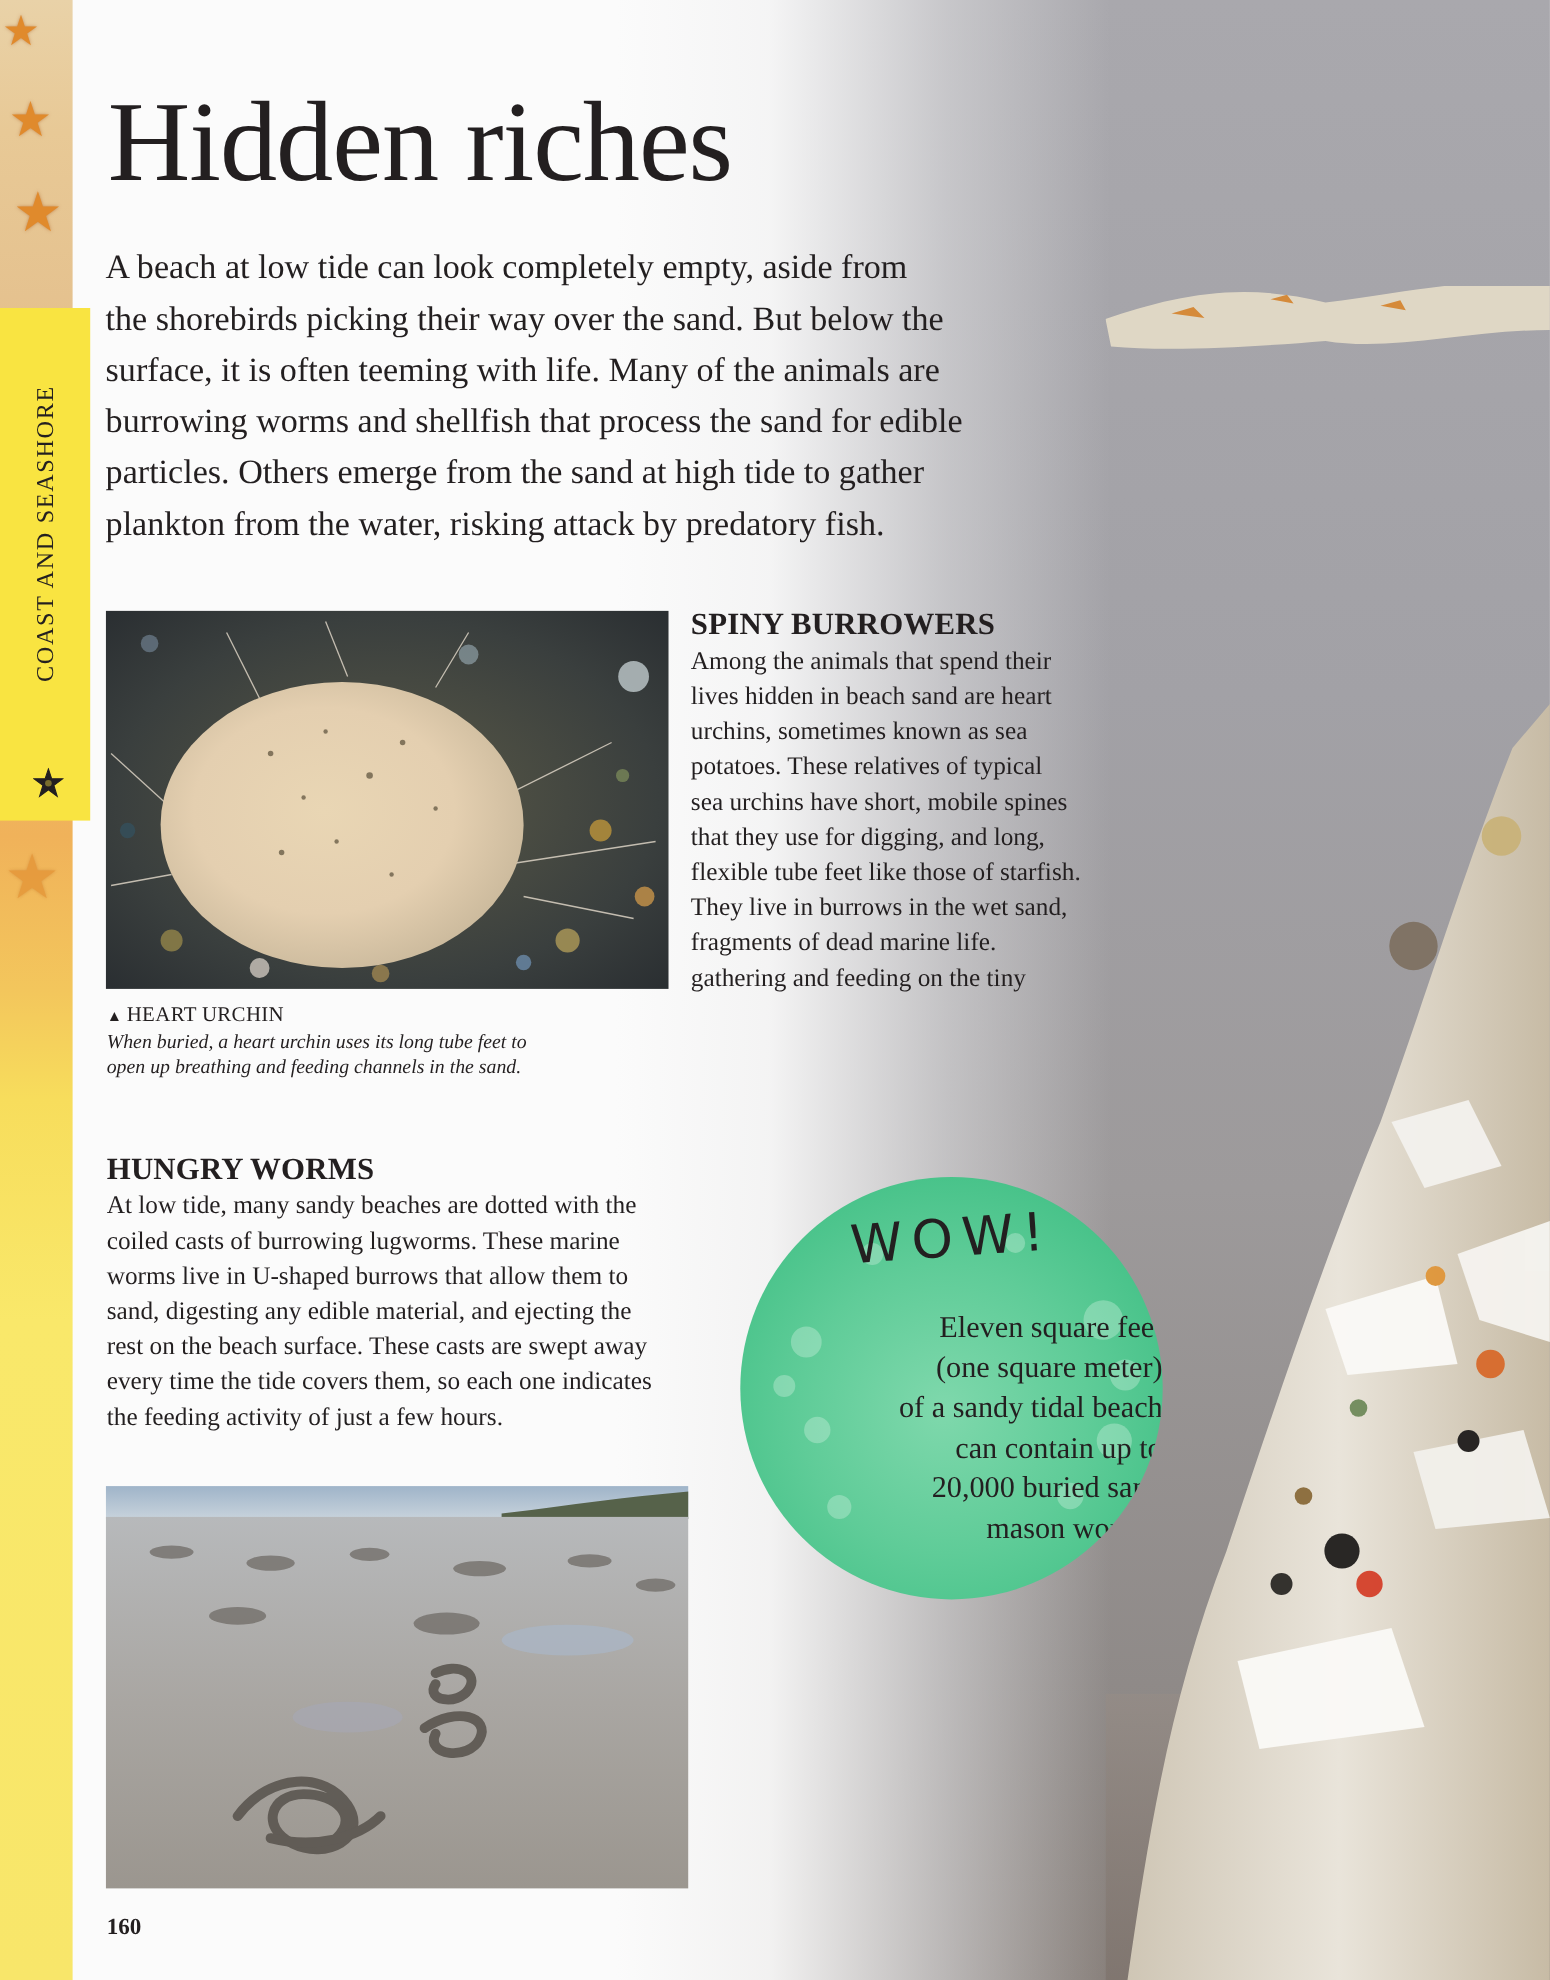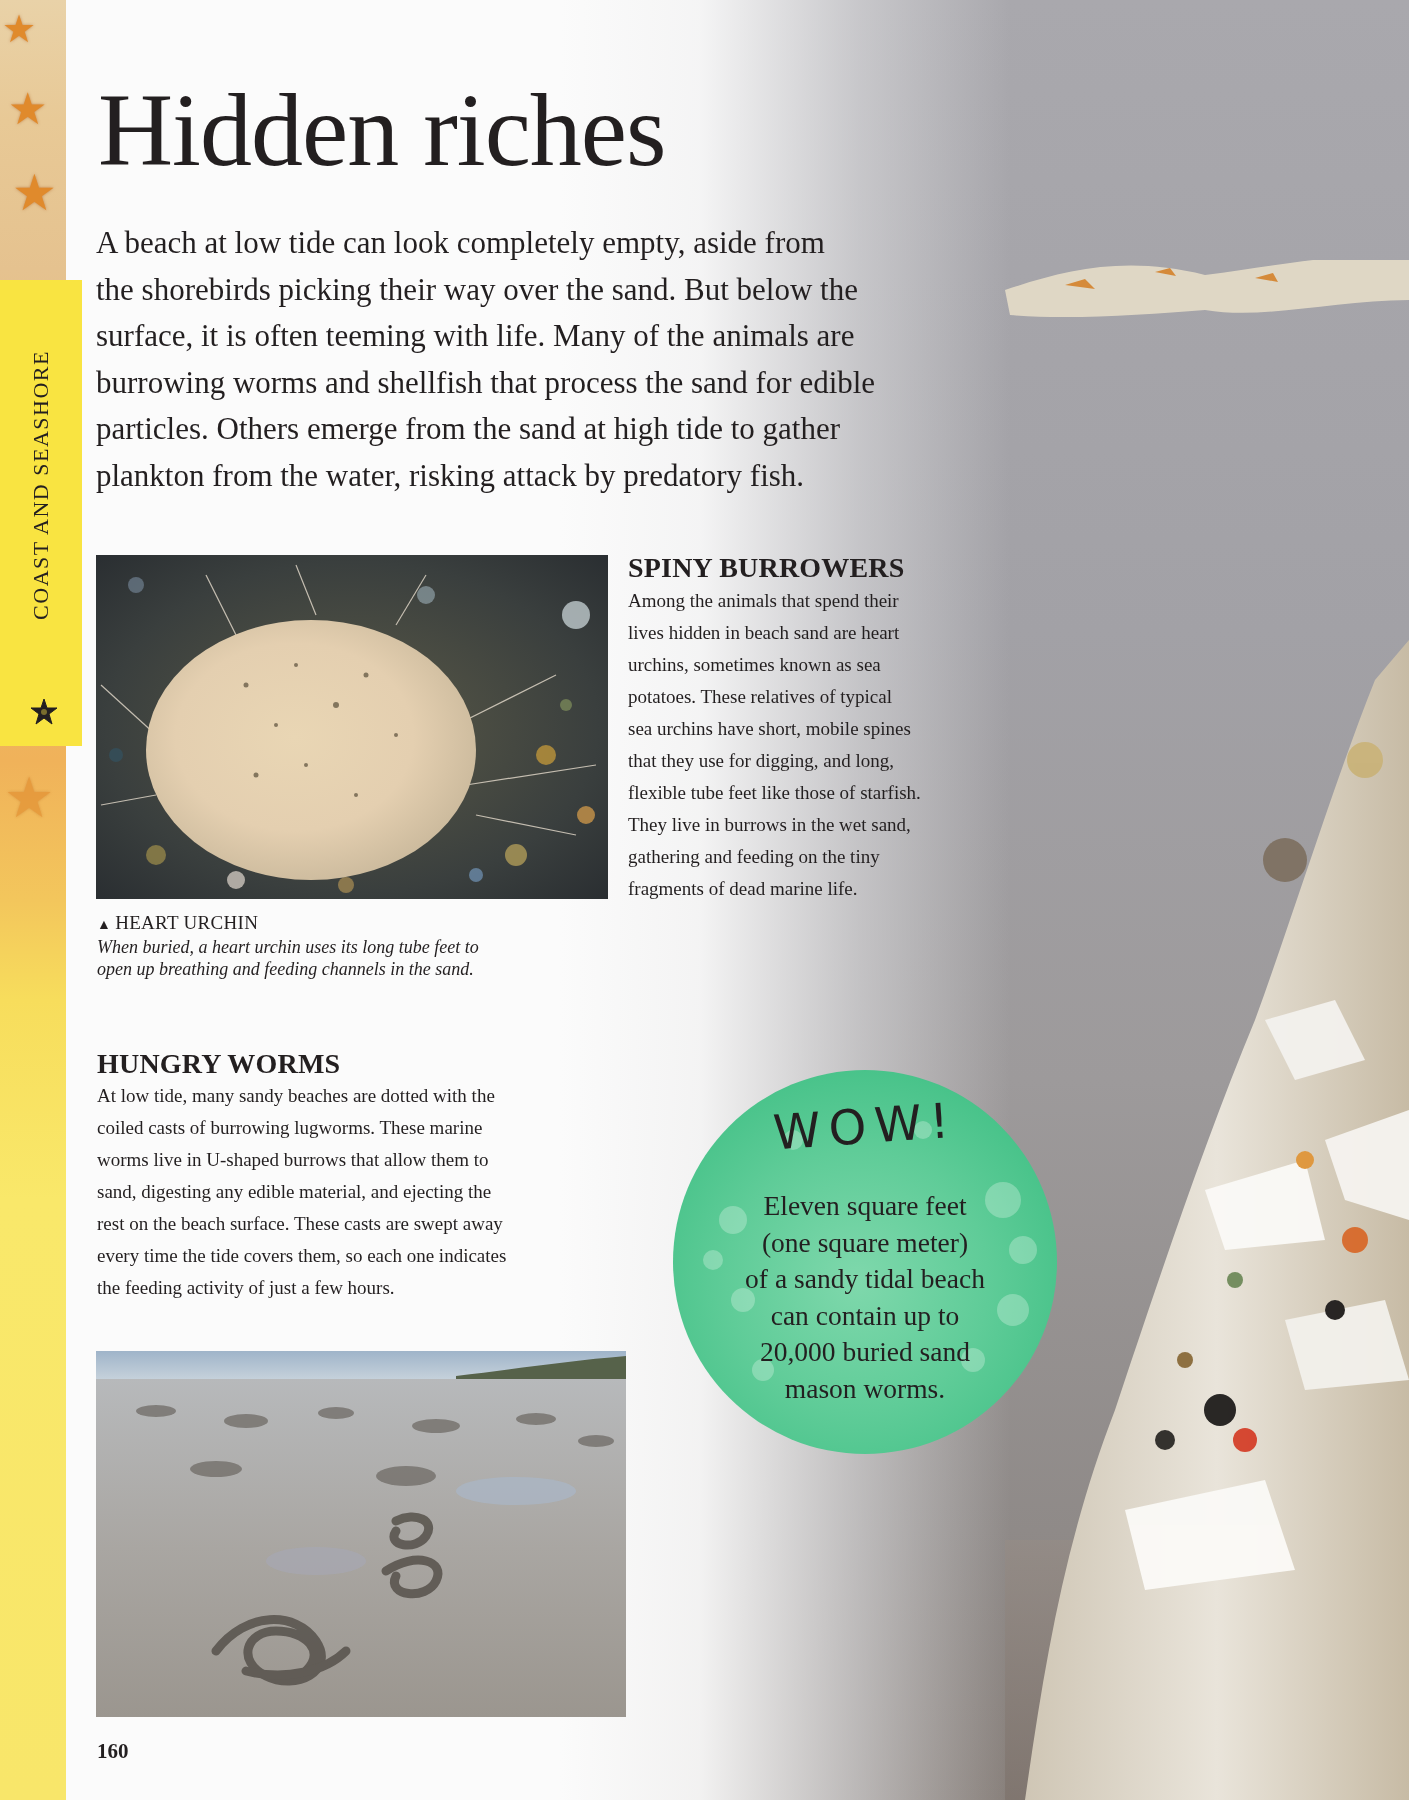--- a/index.html
+++ b/index.html
@@ -66,41 +66,41 @@
     .caption .cap-title { display: block; font-size: 19px; letter-spacing: 0.3px; }
     .caption .cap-title .tri { font-size: 14px; margin-right: 4px; }
     .caption .cap-text { display: block; font-style: italic; }
     .section-head {
       position: absolute; margin: 0; font-weight: bold; font-size: 28px; line-height: 30px;
       letter-spacing: 0.2px;
     }
     .spiny-head { left: 628px; top: 553px; }
     .hungry-head { left: 97px; top: 1049px; }
     .section-body {
-      position: absolute; margin: 0; font-size: 19px; line-height: 32px;
+      position: absolute; margin: 0; font-size: 23px; line-height: 32px;
     }
     .section-body span { display: block; white-space: nowrap; }
     .spiny-body { left: 628px; top: 585px; }
     .hungry-body { left: 97px; top: 1080px; }
     .wow-bubble {
       position: absolute; left: 673px; top: 1070px; width: 384px; height: 384px;
       border-radius: 50%;
       background: radial-gradient(circle at 48% 55%, #7fd8ac 0%, #5fcc98 45%, #3fbf84 85%, #34b77b 100%);
       overflow: hidden;
     }
     .wow-bubble .dots {
       position: absolute; inset: 0; opacity: 0.35;
     }
     .wow-title {
       position: absolute; left: 0; top: 28px; width: 100%; text-align: center;
       font-family: "DejaVu Sans", sans-serif; font-size: 48px; letter-spacing: 8px;
       color: #231f20; transform: rotate(-4deg);
     }
     .wow-text {
-      position: absolute; left: 0; top: 118px; width: 100%; text-align: center;
+      position: absolute; left: 0; top: 118px; width: 100%; text-align: right;
       font-size: 27.5px; line-height: 36.5px; color: #231f20;
     }
     .wow-text span { display: block; }
     .page-number {
       position: absolute; left: 97px; top: 1739px; font-weight: bold; font-size: 21px;
     }
   </style>
 </head>
 <body>
 
@@ -231,22 +231,22 @@
 <h2 class="section-head spiny-head">SPINY BURROWERS</h2>
 <p class="section-body spiny-body">
   <span>Among the animals that spend their</span>
   <span>lives hidden in beach sand are heart</span>
   <span>urchins, sometimes known as sea</span>
   <span>potatoes. These relatives of typical</span>
   <span>sea urchins have short, mobile spines</span>
   <span>that they use for digging, and long,</span>
   <span>flexible tube feet like those of starfish.</span>
   <span>They live in burrows in the wet sand,</span>
+  <span>fragments of dead marine life.</span>
   <span>gathering and feeding on the tiny</span>
-  <span>fragments of dead marine life.</span>
 </p>
 
 <h2 class="section-head hungry-head">HUNGRY WORMS</h2>
 <p class="section-body hungry-body">
   <span>At low tide, many sandy beaches are dotted with the</span>
   <span>coiled casts of burrowing lugworms. These marine</span>
   <span>worms live in U-shaped burrows that allow them to</span>
   <span>sand, digesting any edible material, and ejecting the</span>
   <span>rest on the beach surface. These casts are swept away</span>
   <span>every time the tide covers them, so each one indicates</span>

